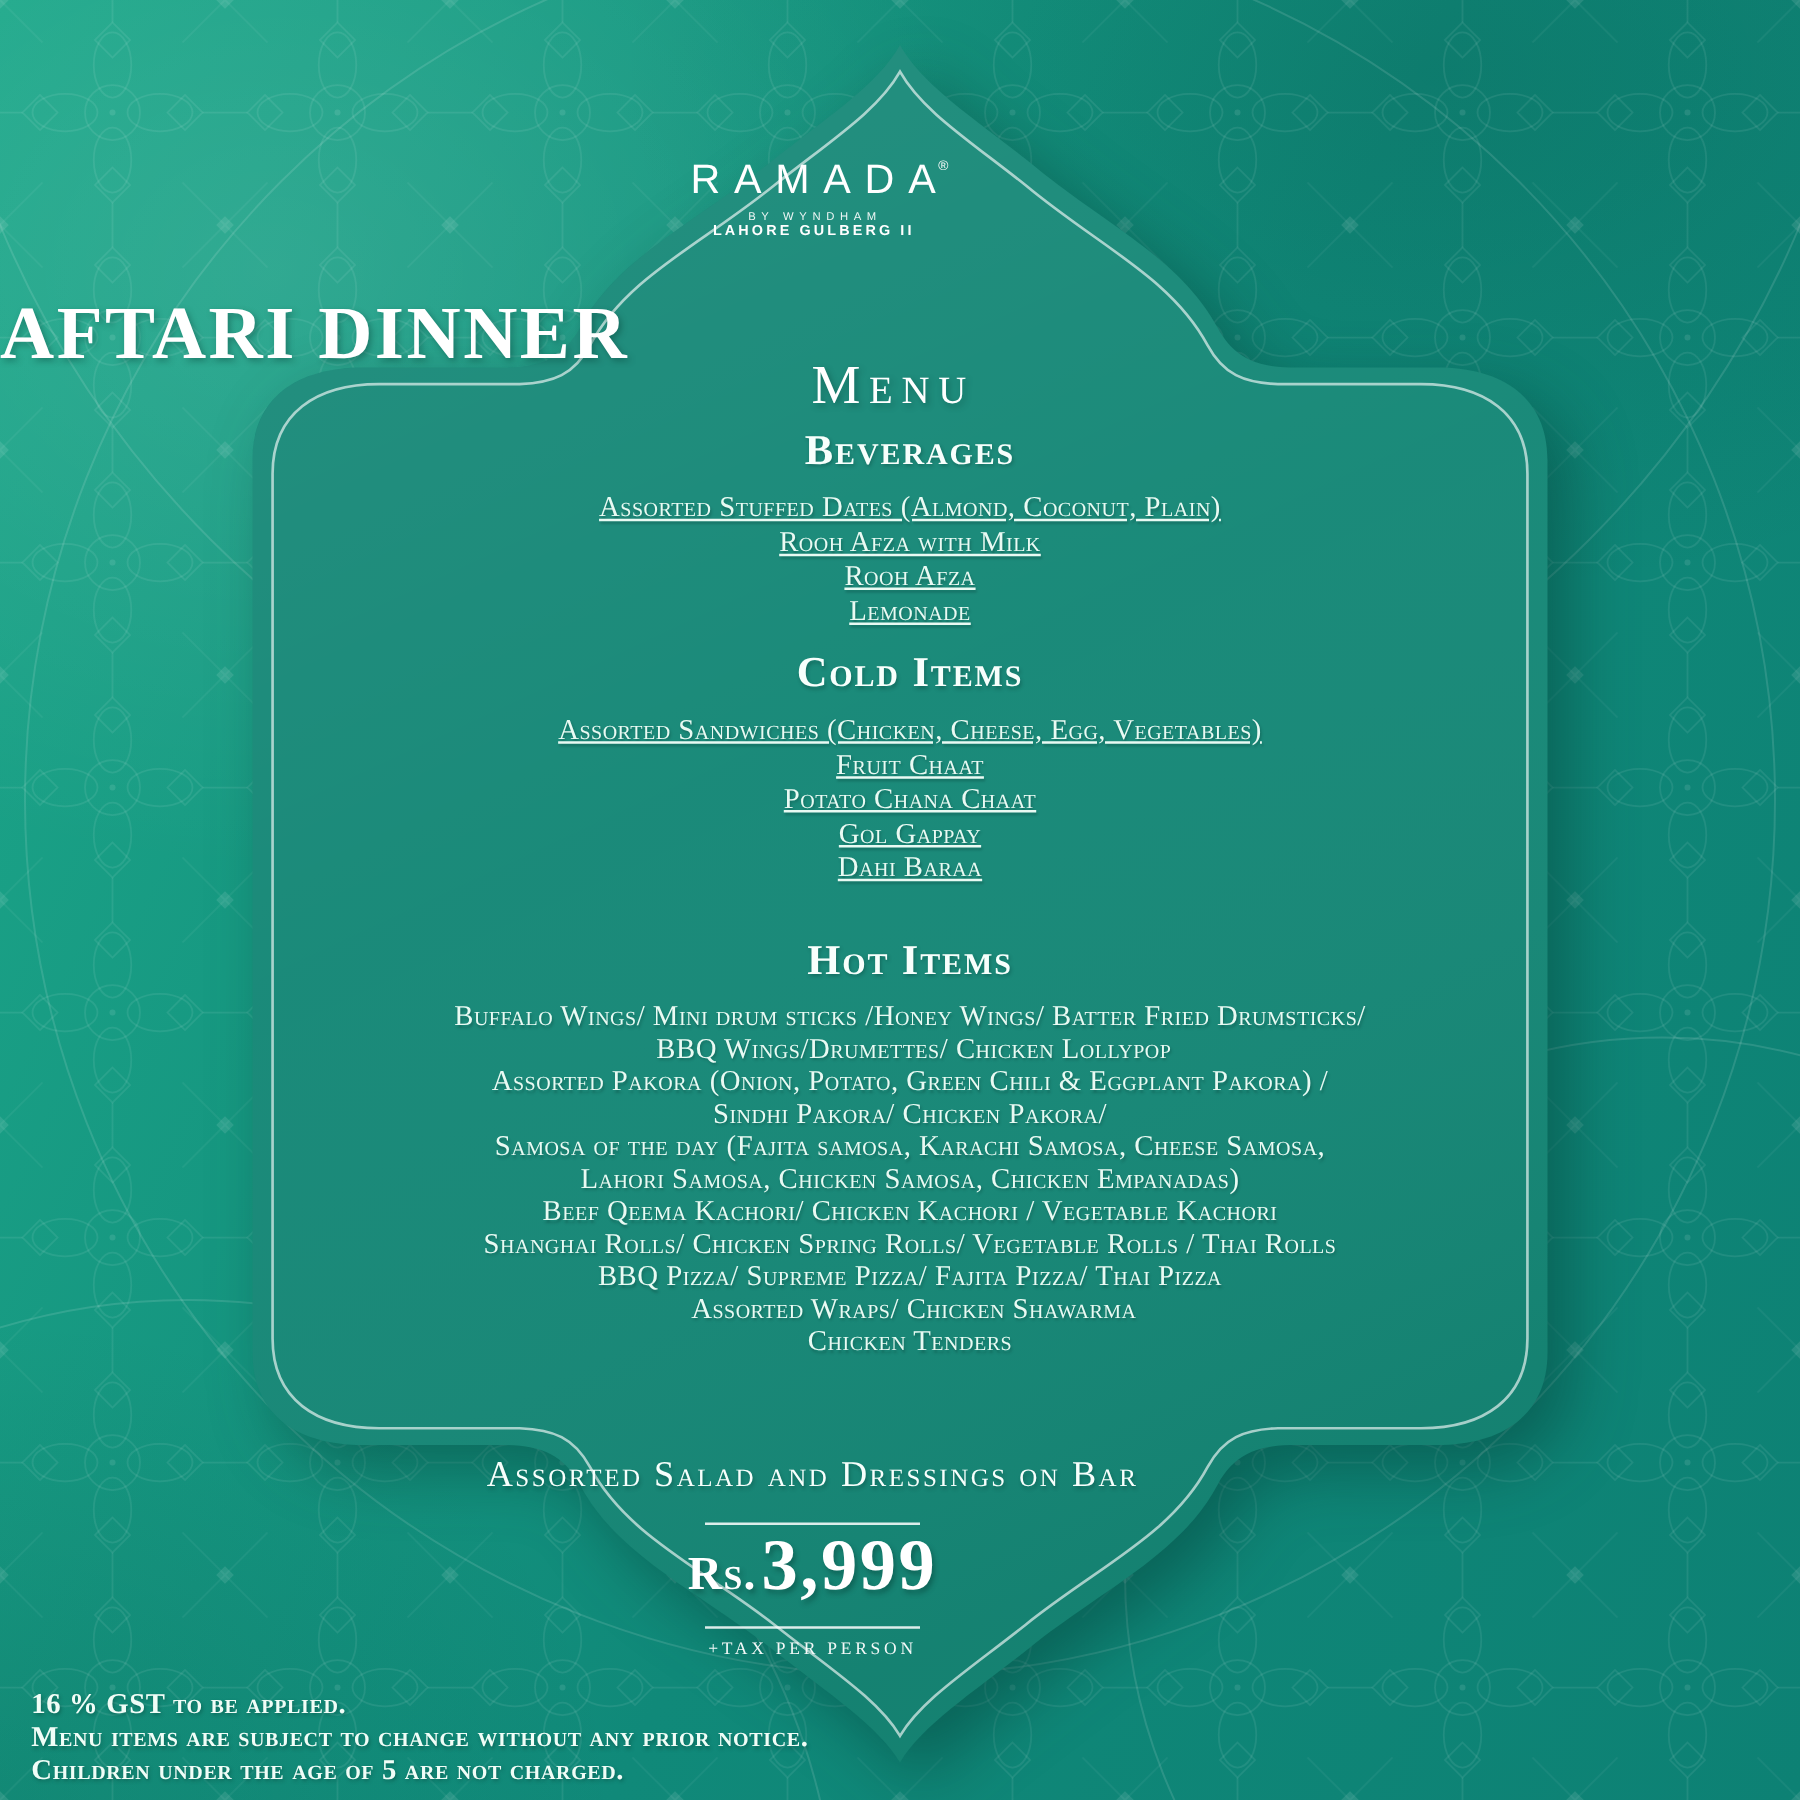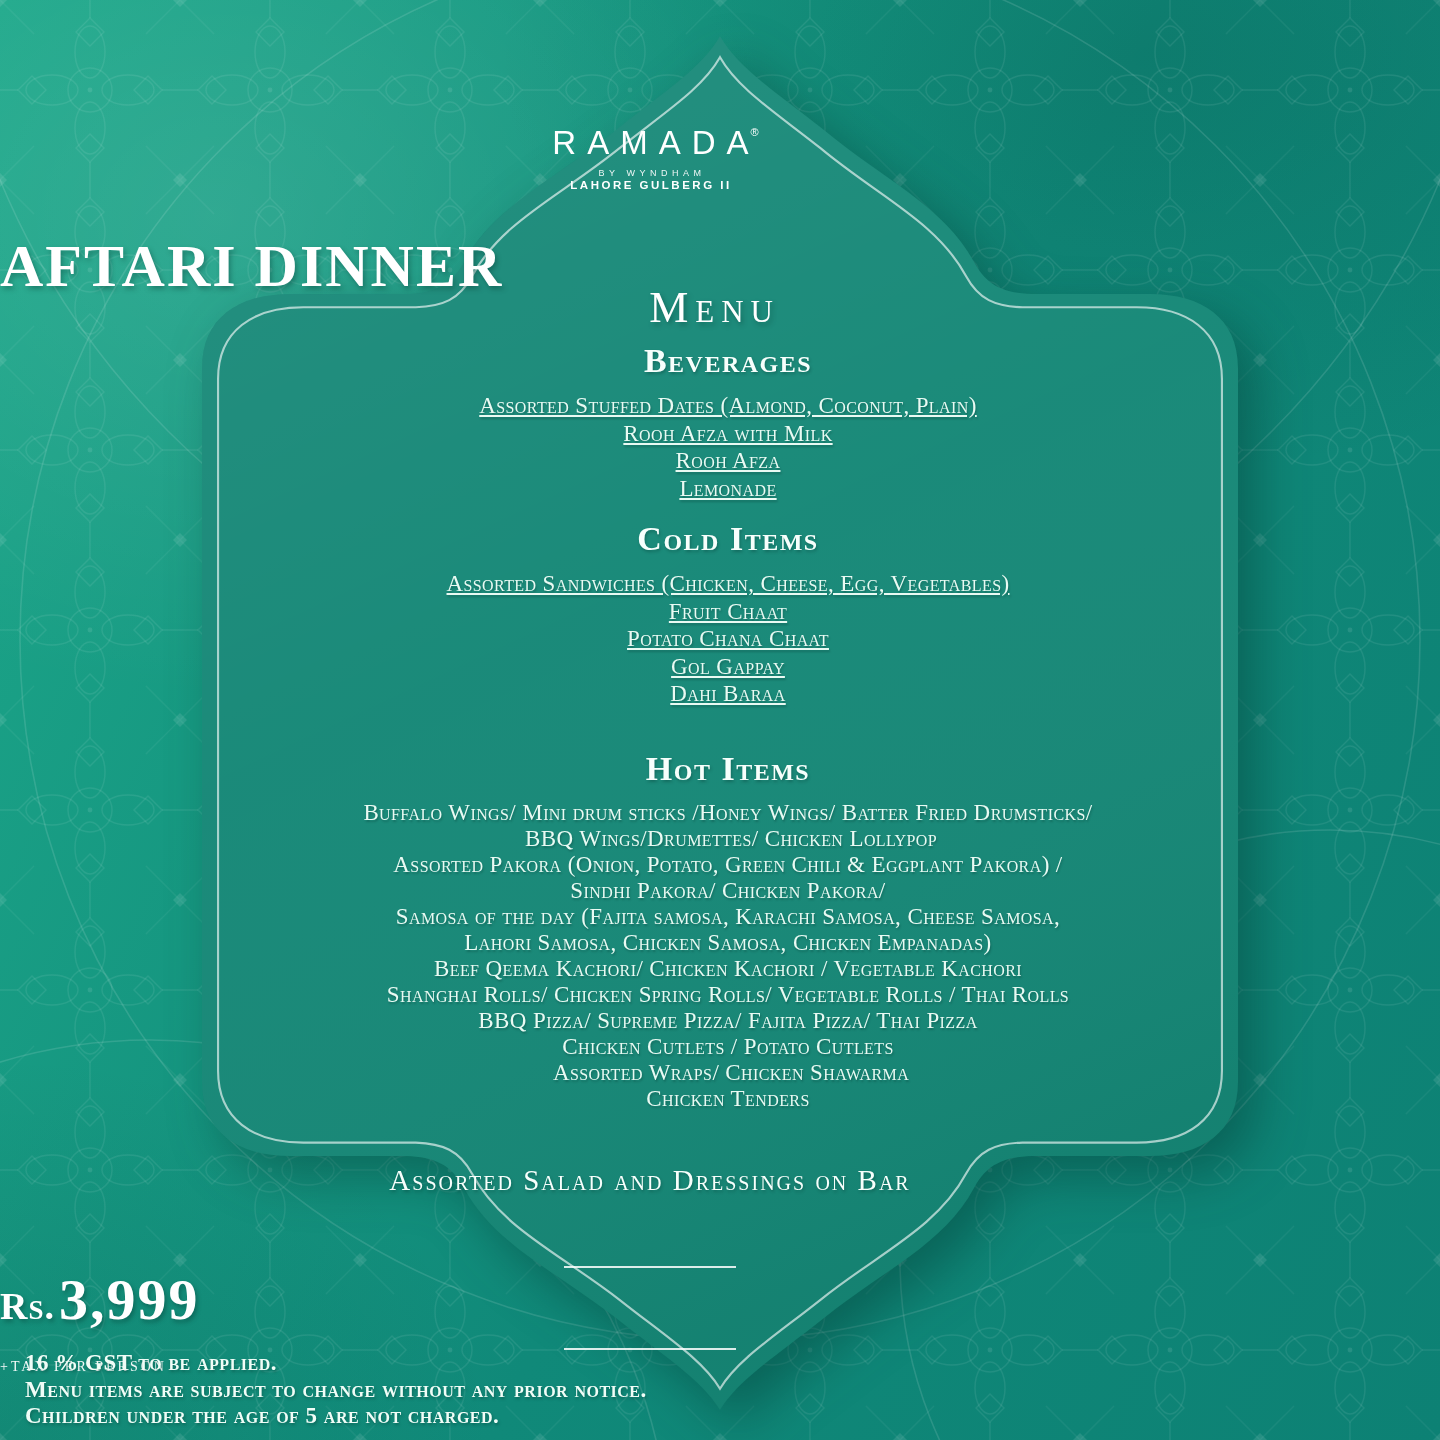--- a/index.html
+++ b/index.html
@@ -50,21 +50,21 @@
       color:var(--text);white-space:pre-wrap;text-shadow:1px 2px 2px rgba(0,40,35,.28);}
   .section-0 .item-list li,.section-1 .item-list li{line-height:27.5px;text-decoration:underline;}
   .section-2 .item-list li{line-height:26px;}
 
   
   .salad-note{position:absolute;left:0;right:0;top:1164px;text-align:center;
       font-variant:small-caps;font-size:29px;letter-spacing:2px;color:var(--heading);
       text-shadow:1px 2px 3px rgba(0,40,35,.3);}
 
   
-  .price-block{position:absolute;left:0;right:0;top:1266px;color:var(--white);}
+  .price-block{position:absolute;left:0;right:0;top:1218px;text-align:center;color:var(--white);}
   .price-rule{width:172px;height:2px;background:rgba(255,255,255,.85);margin:0 auto;}
   .price-line{margin:6px 0 8px 0;line-height:52px;text-shadow:2px 3px 4px rgba(0,45,40,.35);}
   .price-currency{font-variant:small-caps;font-size:38px;font-weight:700;letter-spacing:1px;}
   .price-amount{font-size:58px;font-weight:700;letter-spacing:2px;}
   .price-note{margin-top:9px;font-family:"Liberation Serif", serif;font-size:14px;
       letter-spacing:3px;opacity:.95;}
 
   
   .footnotes{position:absolute;left:25px;top:1350px;list-style:none;}
   .footnotes li{font-variant:small-caps;font-weight:700;font-size:23px;line-height:26.5px;
@@ -181,21 +181,20 @@
     <ul class="item-list">
         <li>Buffalo Wings/ Mini drum sticks /Honey Wings/ Batter Fried Drumsticks/</li>
         <li> BBQ Wings/Drumettes/ Chicken Lollypop</li>
         <li>Assorted Pakora (Onion, Potato, Green Chili &amp; Eggplant Pakora) /</li>
         <li>Sindhi Pakora/ Chicken Pakora/</li>
         <li>Samosa of the day (Fajita samosa, Karachi Samosa, Cheese Samosa,</li>
         <li>Lahori Samosa, Chicken Samosa, Chicken Empanadas)</li>
         <li>Beef Qeema Kachori/ Chicken Kachori / Vegetable Kachori</li>
         <li>Shanghai Rolls/ Chicken Spring Rolls/ Vegetable Rolls / Thai Rolls</li>
         <li>BBQ Pizza/ Supreme Pizza/ Fajita Pizza/ Thai Pizza</li>
-        <li>Chicken Cutlets / Potato Cutlets</li>
         <li> Assorted Wraps/ Chicken Shawarma</li>
         <li>Chicken Tenders</li>
       </ul>
   </section>
 
   <div class="salad-note">Assorted Salad and Dressings on Bar</div>
 
   <div class="price-block">
     <div class="price-rule"></div>
     <div class="price-line">

